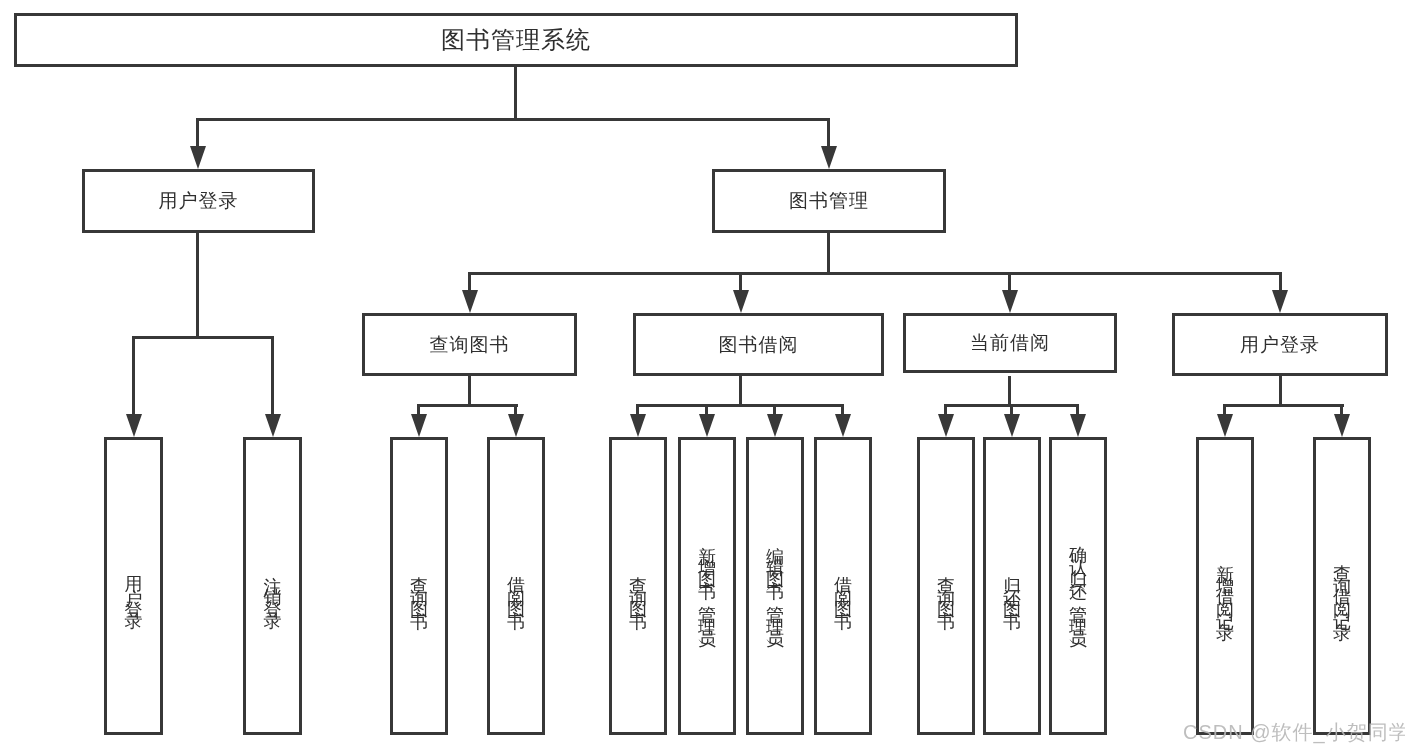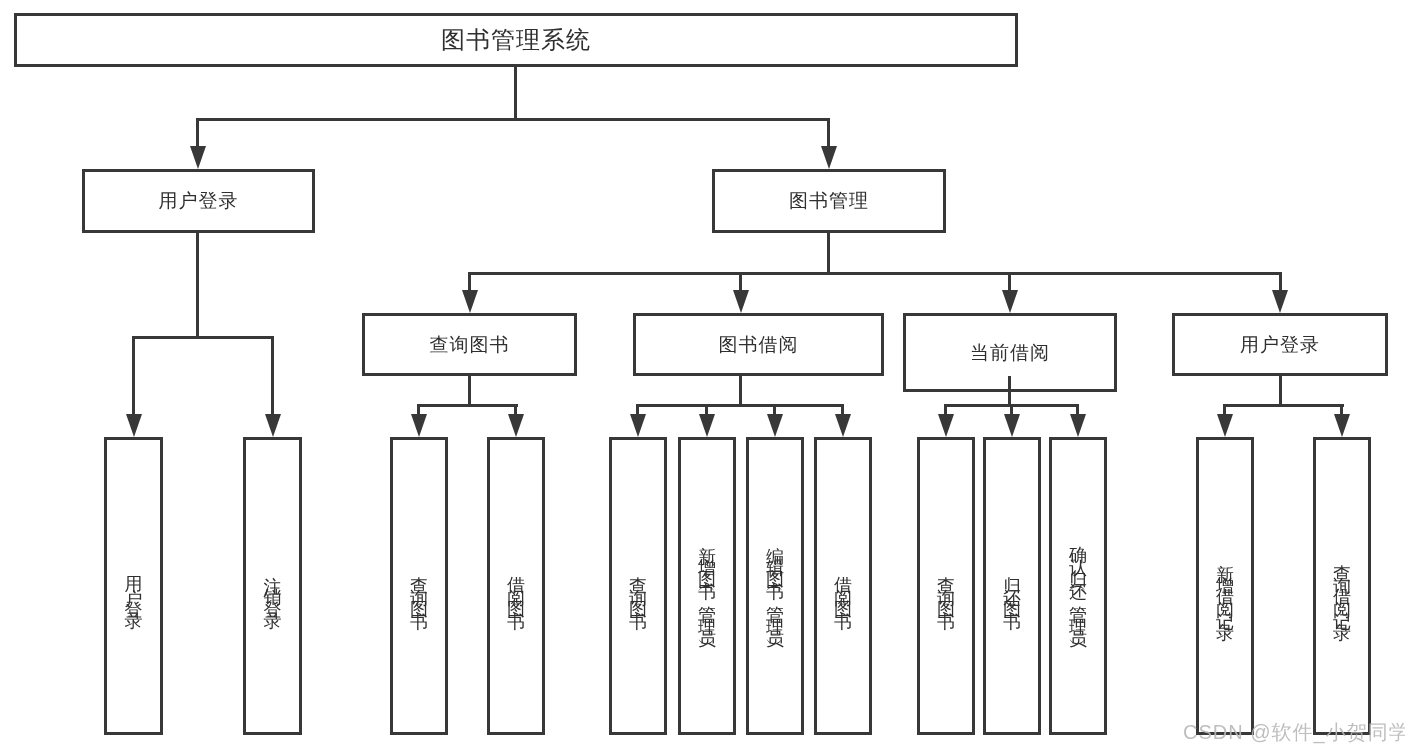--- a/index.html
+++ b/index.html
@@ -91,21 +91,21 @@
   <div class="arrow" style="left:462px; top:290px"></div>
   <div class="vline" style="left:739px; top:272px; height:21px"></div>
   <div class="arrow" style="left:733px; top:290px"></div>
   <div class="vline" style="left:1008px; top:272px; height:21px"></div>
   <div class="arrow" style="left:1002px; top:290px"></div>
   <div class="vline" style="left:1279px; top:272px; height:21px"></div>
   <div class="arrow" style="left:1272px; top:290px"></div>
 
   <div class="box h" style="left:362px; top:313px; width:215px; height:63px">查询图书</div>
   <div class="box h" style="left:633px; top:313px; width:251px; height:63px">图书借阅</div>
-  <div class="box h" style="left:903px; top:313px; width:214px; height:79px">当前借阅</div>
+  <div class="box h" style="left:903px; top:313px; width:214px; height:60px">当前借阅</div>
   <div class="box h" style="left:1172px; top:313px; width:216px; height:63px">用户登录</div>
 
   <div class="vline" style="left:468px; top:376px; height:30px"></div>
   <div class="hline" style="left:417px; top:404px; width:101px"></div>
   <div class="vline" style="left:417px; top:404px; height:13px"></div>
   <div class="arrow" style="left:411px; top:414px"></div>
   <div class="vline" style="left:514px; top:404px; height:13px"></div>
   <div class="arrow" style="left:508px; top:414px"></div>
 
   <div class="vline" style="left:739px; top:376px; height:30px"></div>

